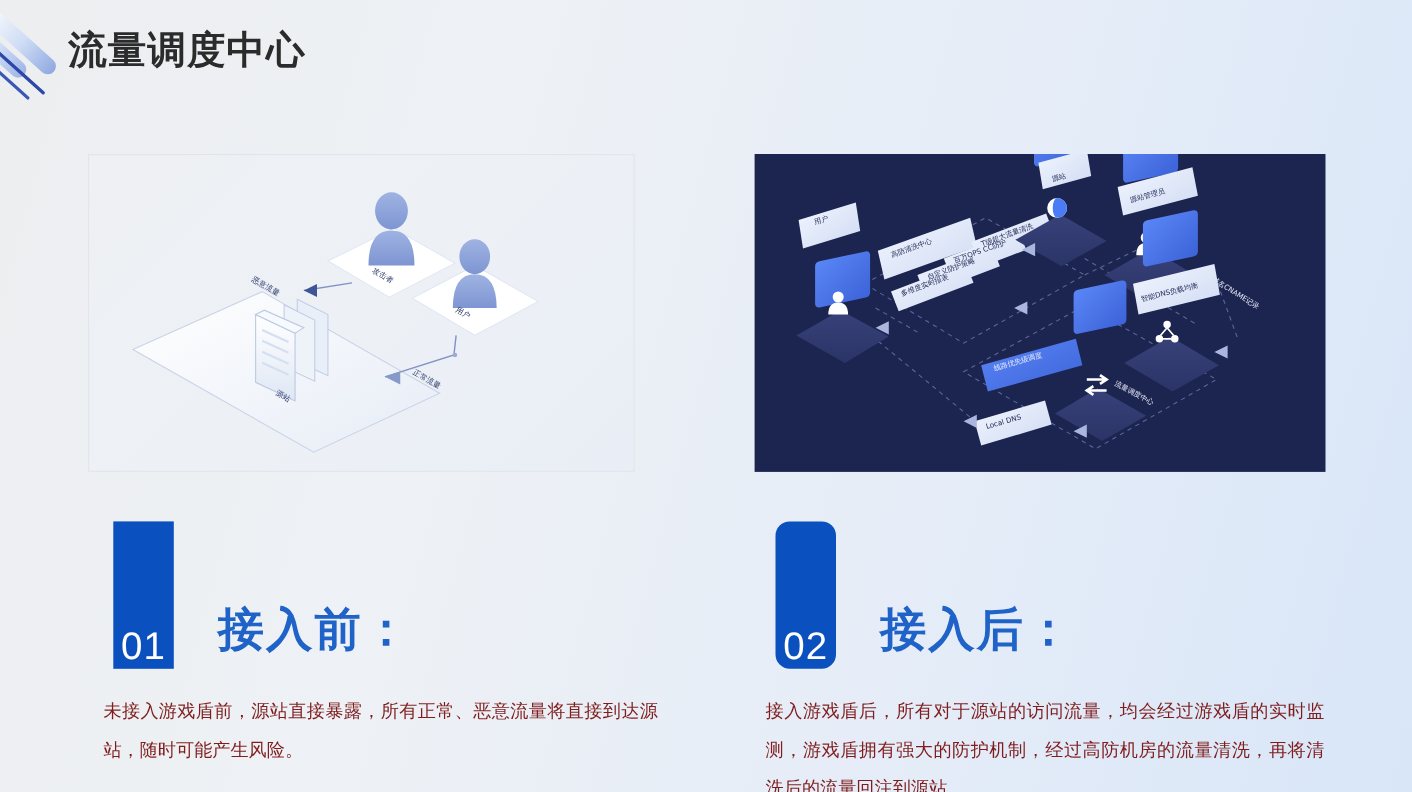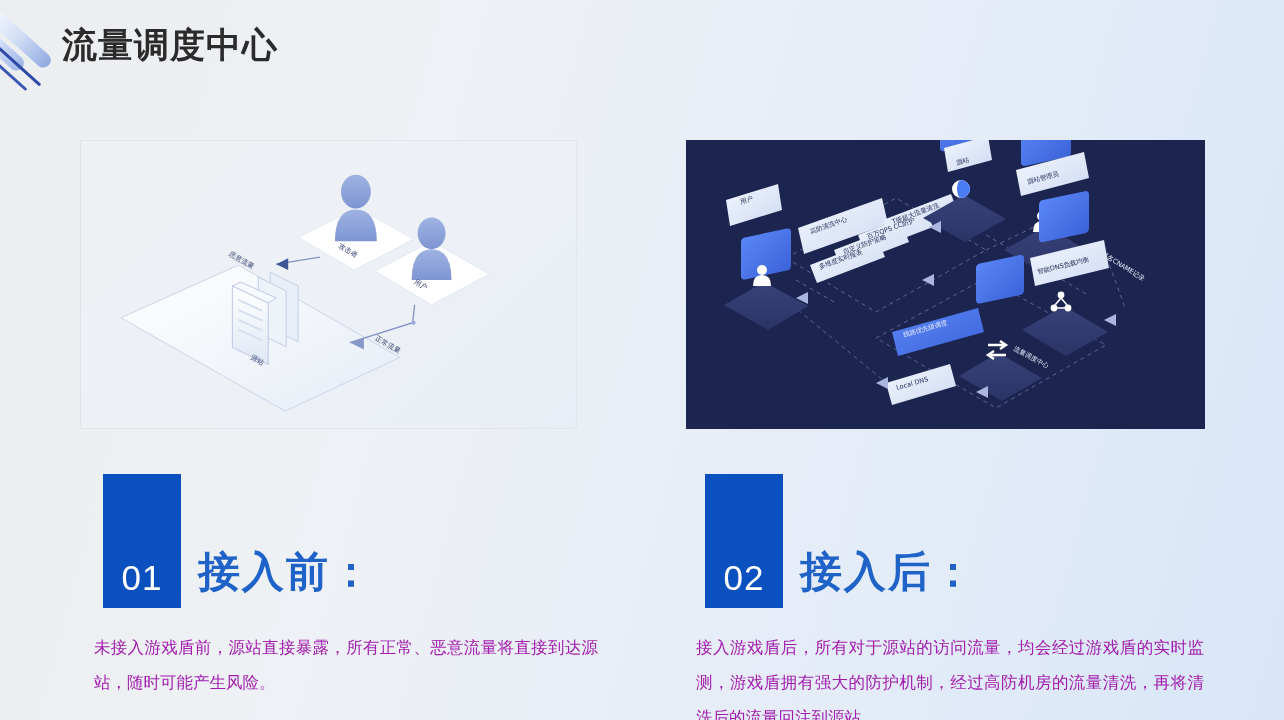--- a/index.html
+++ b/index.html
@@ -42,40 +42,39 @@
   }
   .panel-dark { background:#1c2450; }
 
   
   .iso { position:absolute; inset:0; }
   .iso svg { width:100%; height:100%; display:block; }
 
   
   .head-row { position:absolute; top:334px; left:0; height:134px; width:100%; }
   .num-box {
-    position:absolute; left:23px; top:0; width:78px; height:134px;
+    position:absolute; left:23px; top:0; width:55px; height:134px;
     background:#0b50bf; color:#fff;
     display:flex; align-items:flex-end; justify-content:center;
-    padding-bottom:10px;
     font-size:35px; letter-spacing:1px; font-weight:400;
     font-family:"Liberation Sans",sans-serif;
   }
   .head-txt {
     position:absolute; left:118px; bottom:8px;
     font-size:42px; font-weight:bold; color:#1f63c8; letter-spacing:2px;
     font-family:"DejaVu Sans","Liberation Sans",sans-serif;
   }
-  .col-right .num-box { left:19px; }
+  .col-right .num-box { left:19px;border-radius:13px; }
   .col-right .head-txt{ left:114px; }
 
   
   .body-txt {
     position:absolute; top:490px; left:14px; width:504px;
-    font-size:16.5px; line-height:35px; color:#a21caf; text-align:justify;
-    font-family:Liberation Sans, sans-serif;
+    font-size:16.5px; line-height:35px; color:#7f1d1d; text-align:justify;
+    font-family:Liberation Mono, monospace;
   }
   .col-right .body-txt { left:10px; width:508px; }
 
   
   .lbl { font-size:7px; fill:#2b3a6b; font-family:"DejaVu Sans",sans-serif; }
   .lbl-d { font-size:6.5px; fill:#e8ecfb; font-family:"DejaVu Sans",sans-serif; }
   .lbl-dk{ font-size:6.5px; fill:#1c2450; font-family:"DejaVu Sans",sans-serif; }
 </style>
 </head>
 <body>

